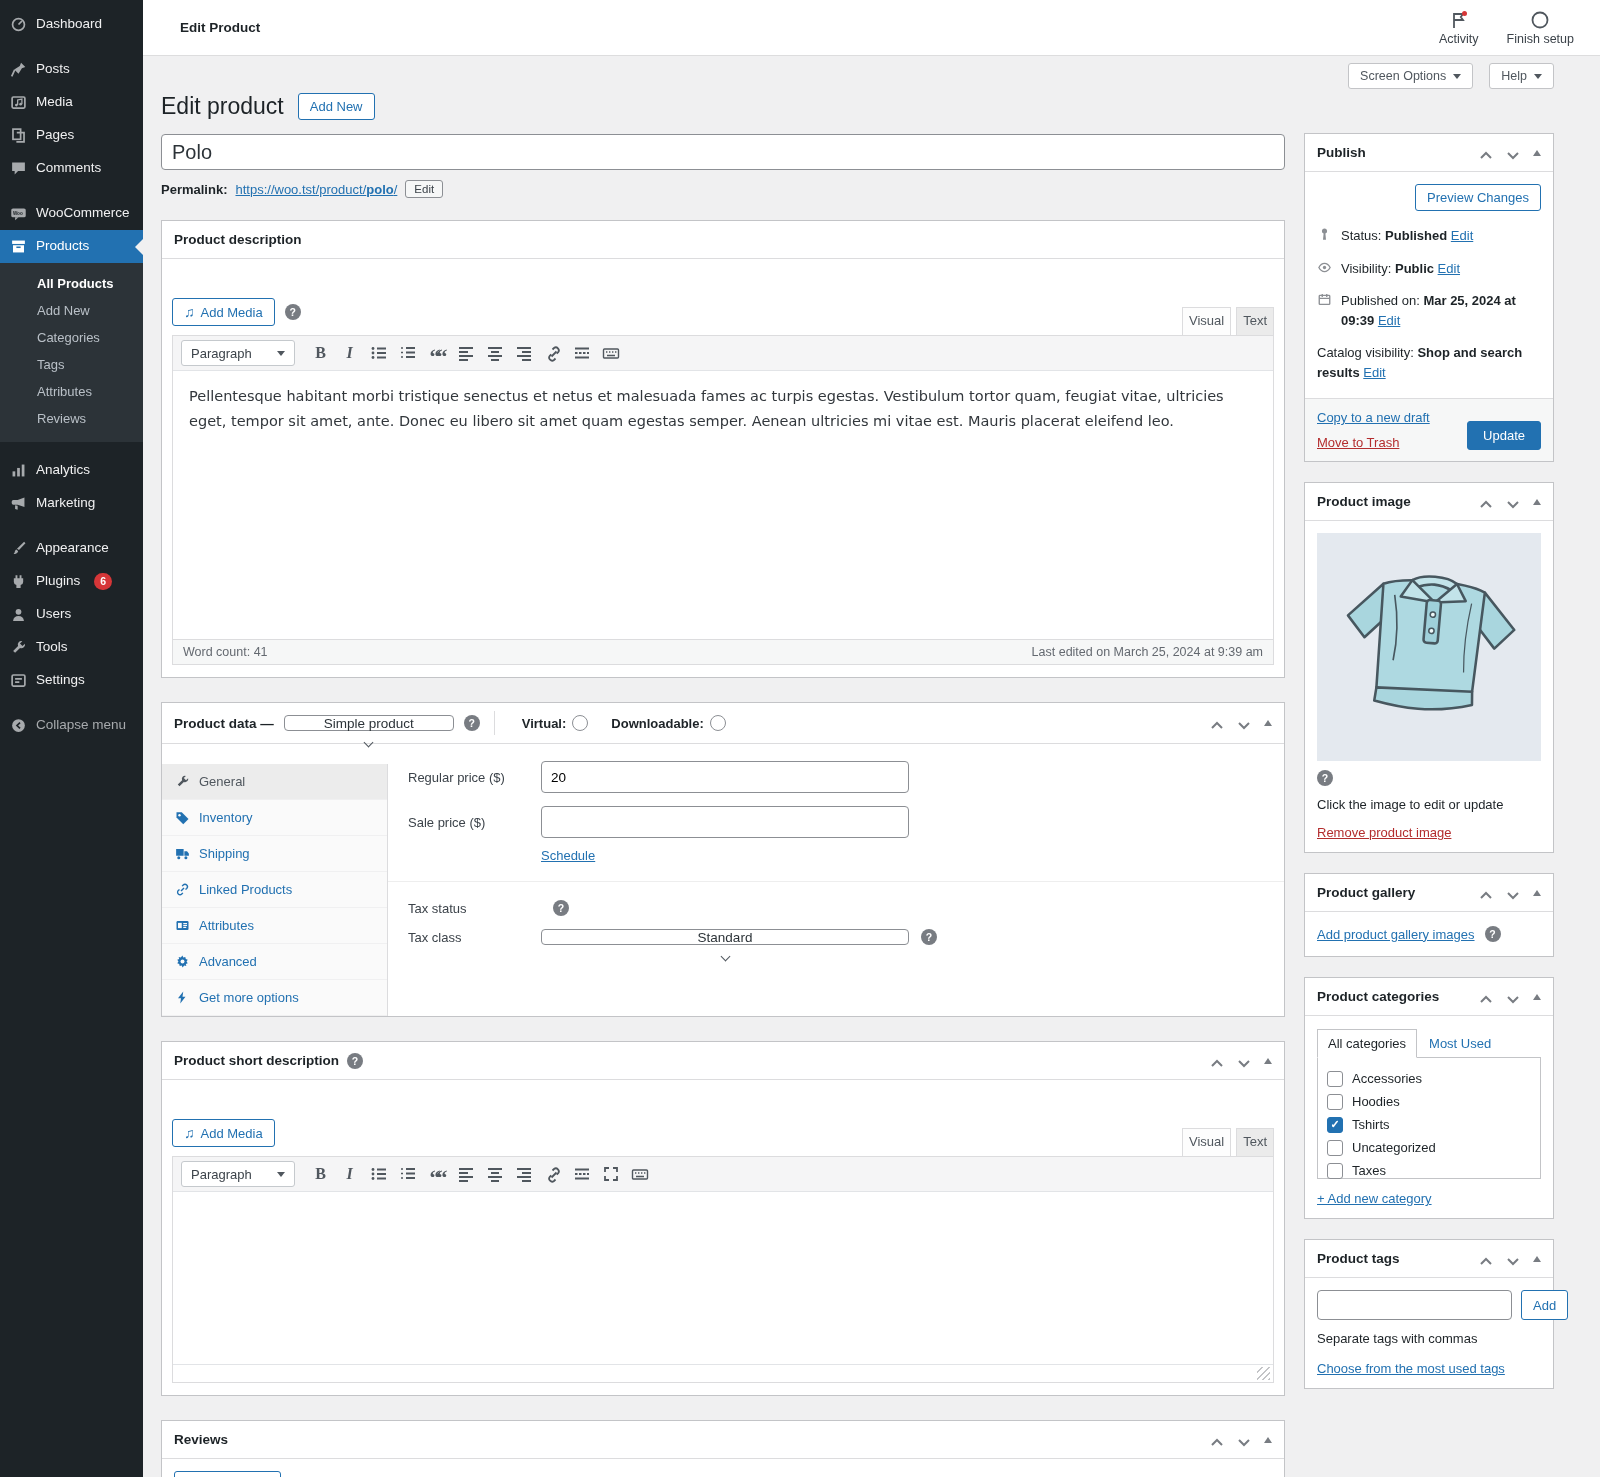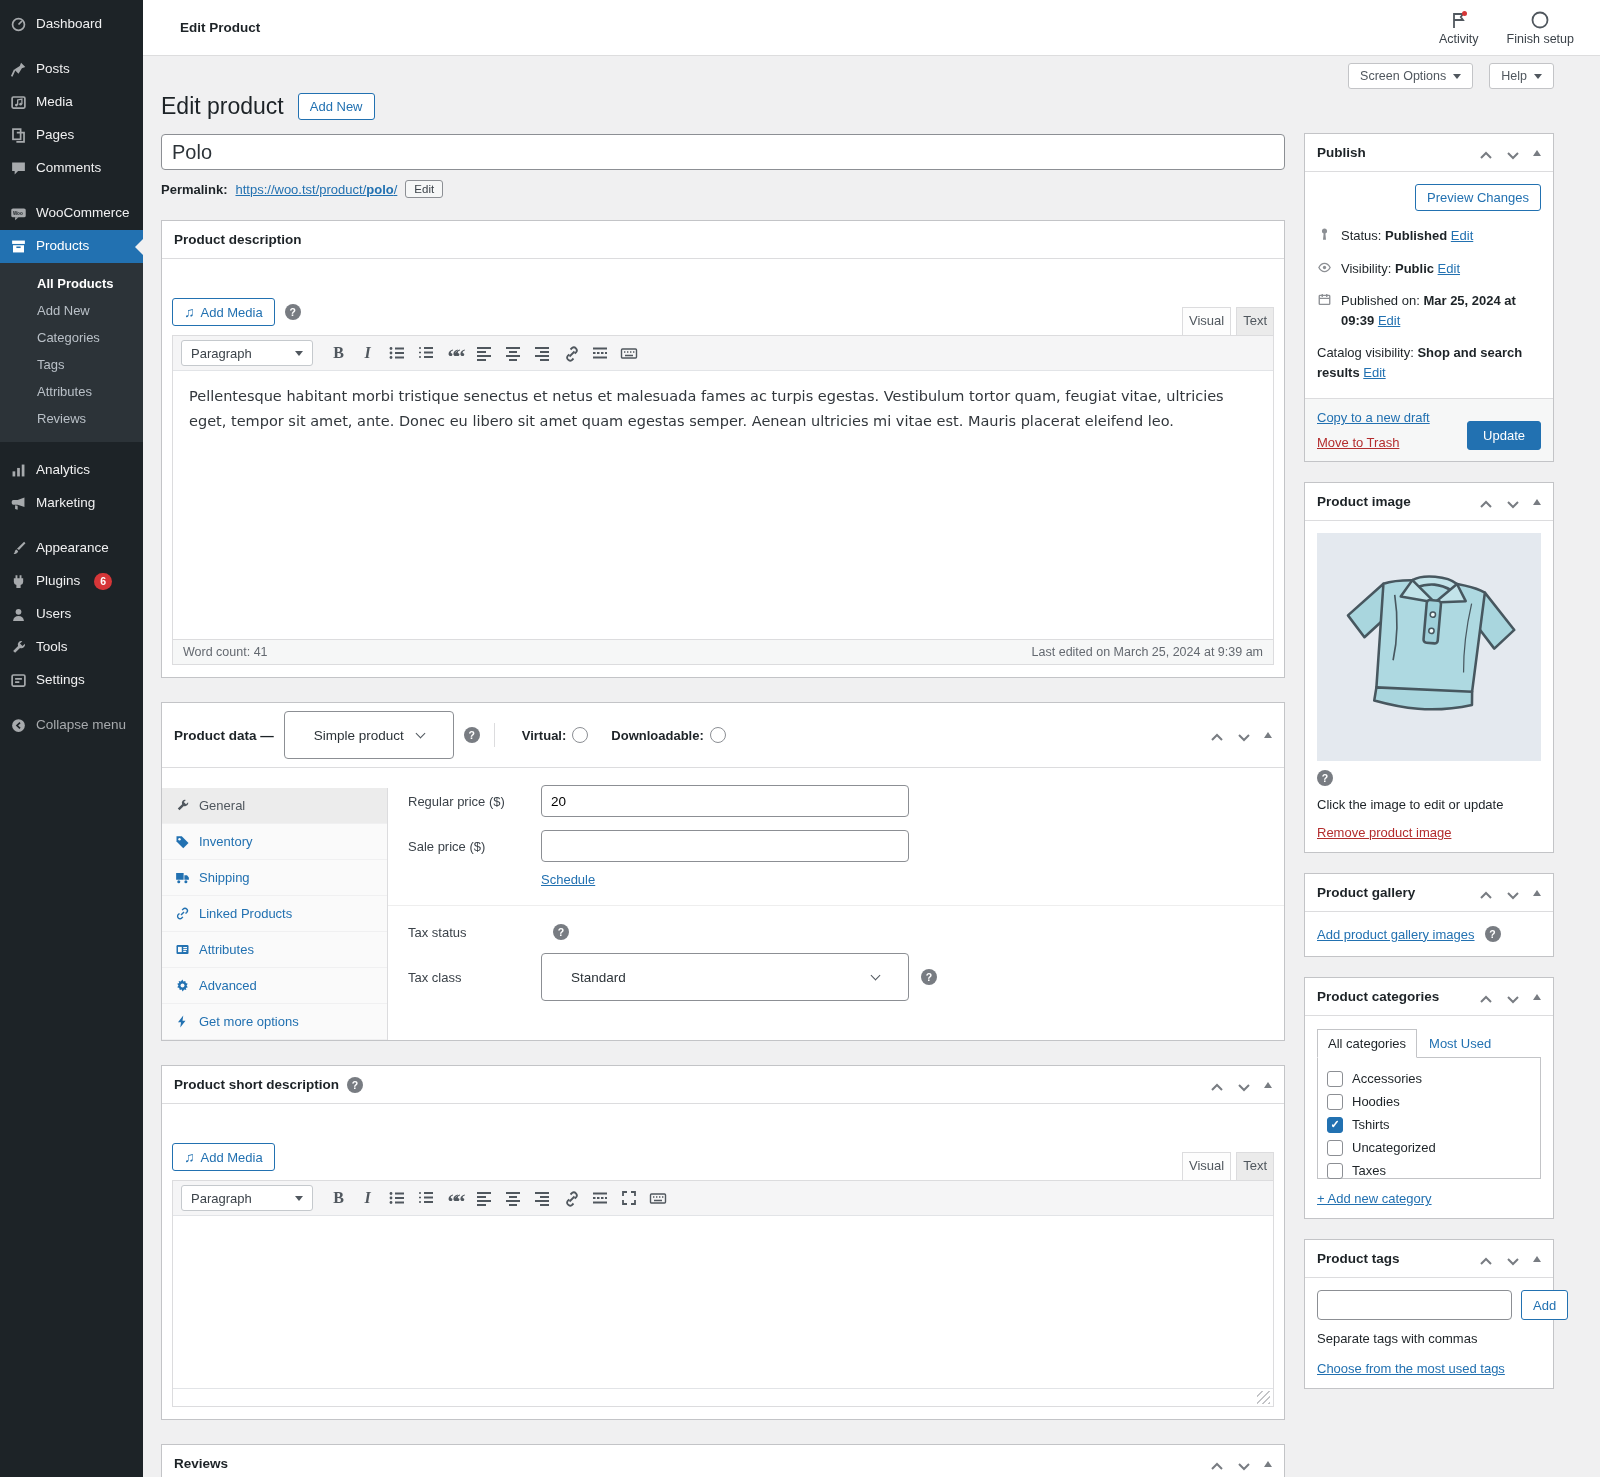--- a/index.html
+++ b/index.html
@@ -61,36 +61,36 @@
 
   
   .ed-top { display:flex; justify-content:space-between; align-items:flex-end; padding:12px 10px 0; }
   .media-wrap { display:flex; align-items:center; gap:10px; padding-bottom:9px; }
   .icon-media::after { content:"♫"; font-size:14px; }
   .ed-tabs { display:flex; }
   .ed-tab { padding:5px 6px 7px; font-size:13px; color:#50575e; border:1px solid #dcdcde; border-bottom:none; background:#ebebeb; margin-left:5px; cursor:pointer;margin-top:36px; }
   .ed-tab.active { background:#fdfdfd; }
   .ed-frame { margin:0 10px 12px; border:1px solid #dcdcde; }
   .ed-toolbar { display:flex; align-items:center; gap:2px; padding:4px 8px; background:#f5f5f6; border-bottom:1px solid #e2e4e7; }
-  .para-select { display:flex; align-items:center; justify-content:space-between; width:132px; height:26px; background:#fff; border:1px solid #c5c9cd; border-radius:3px; padding:0 9px; font-size:13px; color:#3c434a; margin-right:10px; cursor:pointer; }
+  .para-select { display:flex; align-items:center; justify-content:space-between; width:114px; height:26px; background:#fff; border:1px solid #c5c9cd; border-radius:3px; padding:0 9px; font-size:13px; color:#3c434a; margin-right:10px; cursor:pointer; }
   .tbtn { width:27px; height:24px; display:flex; align-items:center; justify-content:center; color:#50575e; cursor:pointer; border-radius:2px; }
   .tbtn svg { width:18px; height:18px; color:#50575e; }
   .tb-bold::after { content:"B"; font-family:"Liberation Serif",serif; font-weight:bold; font-size:16px; }
   .tb-italic::after { content:"I"; font-family:"Liberation Serif",serif; font-style:italic; font-weight:600; font-size:16px; }
   .tb-quote::after { content:"““"; font-family:"Liberation Serif",serif; font-weight:bold; font-size:22px; letter-spacing:-4px; line-height:10px; margin-top:8px; }
   .ed-content { min-height:268px; padding:13px 16px; font-size:14.5px; line-height:1.72; color:#32373c; background:#fff; font-family:"DejaVu Sans",sans-serif; }
   .ed-content p { margin:0; }
   .ed-status { display:flex; justify-content:space-between; align-items:center; background:#f6f7f7; border-top:1px solid #dcdcde; padding:5px 10px; font-size:12.5px; color:#646970; }
   .ed-status2 { display:flex; justify-content:flex-end; align-items:center; background:#fff; border-top:1px solid #e2e4e7; padding:2px 3px; }
   .grippy { width:13px; height:13px; background:repeating-linear-gradient(315deg,#c3c4c7 0 1.5px,transparent 1.5px 4.5px); cursor:nwse-resize; }
 
   
   .pd-head { display:flex; align-items:center; gap:10px; padding:8px 12px; border-bottom:1px solid #dcdcde; }
   .pd-title { font-weight:bold; font-size:13.5px; white-space:nowrap; }
-  .select { display:inline-flex; align-items:center; justify-content:space-between; gap:12px; background:#fff; border:1px solid #8c8f94; border-radius:4px; height:48px; padding:0 29px; font-size:13.5px; color:#2c3338; cursor:pointer; }
+  .select { display:inline-flex; align-items:center; justify-content:space-between; gap:12px; background:#fff; border:1px solid #8c8f94; border-radius:4px; height:16px; padding:0 20px; font-size:13.5px; color:#2c3338; cursor:pointer;flex-direction:column; }
   .schev { width:7px; height:7px; border-right:1.8px solid #50575e; border-bottom:1.8px solid #50575e; transform:rotate(45deg); margin-top:-4px; flex:none; }
   .vdiv { width:1px; height:24px; background:#dcdcde; margin:0 4px; }
   .cb-label { font-weight:bold; font-size:13px;margin-left:13px; }
   .round-cb { width:16px; height:16px; border:1px solid #8c8f94; border-radius:50%; background:#fff; margin-left:6px; cursor:pointer; flex:none; }
   .pd-inline { display:flex; align-items:center; }
   .pd-body { display:flex; min-height:262px; }
   .pd-nav { width:226px; flex:none; background:#fafafa; border-right:1px solid #dcdcde;margin-top:20px; }
   .pd-tab { display:flex; align-items:center; gap:9px; padding:10px 13px; font-size:13px; color:#2271b1; cursor:pointer; border-bottom:1px solid #f0f0f1; }
   .pd-tab svg { width:15px; height:15px; color:#2271b1; flex:none; }
   .pd-tab.active { background:#ececec; color:#50575e; }

